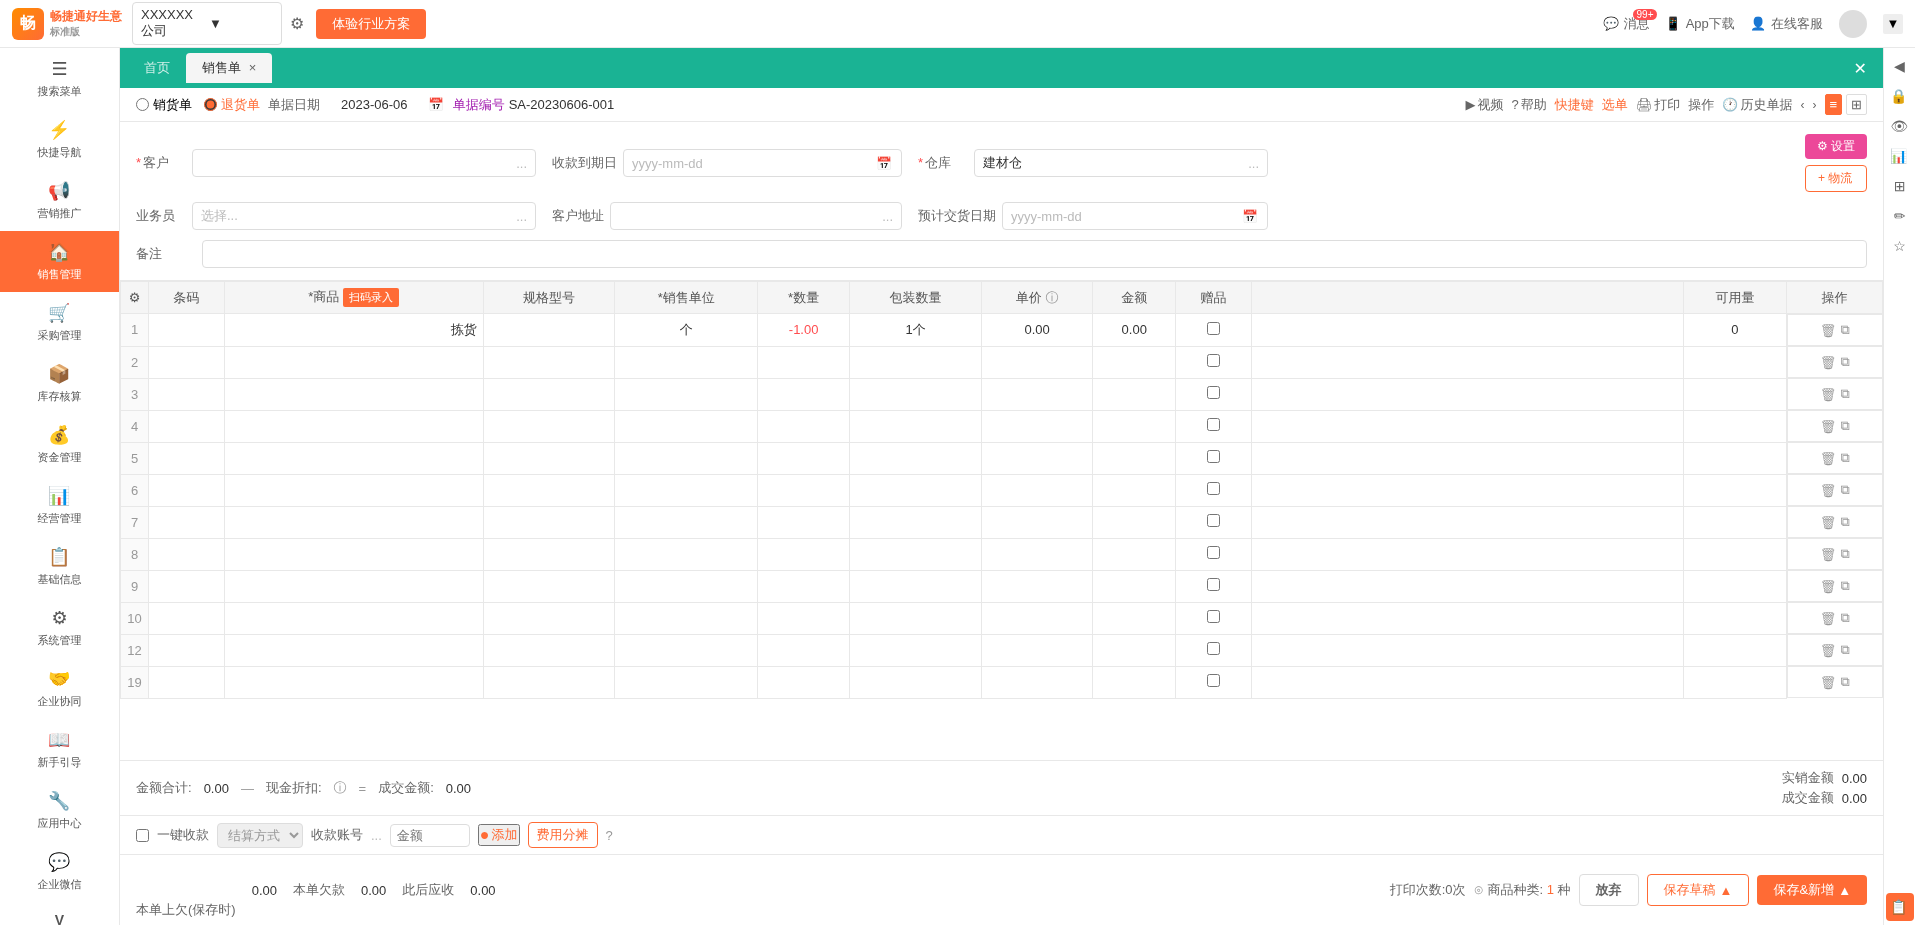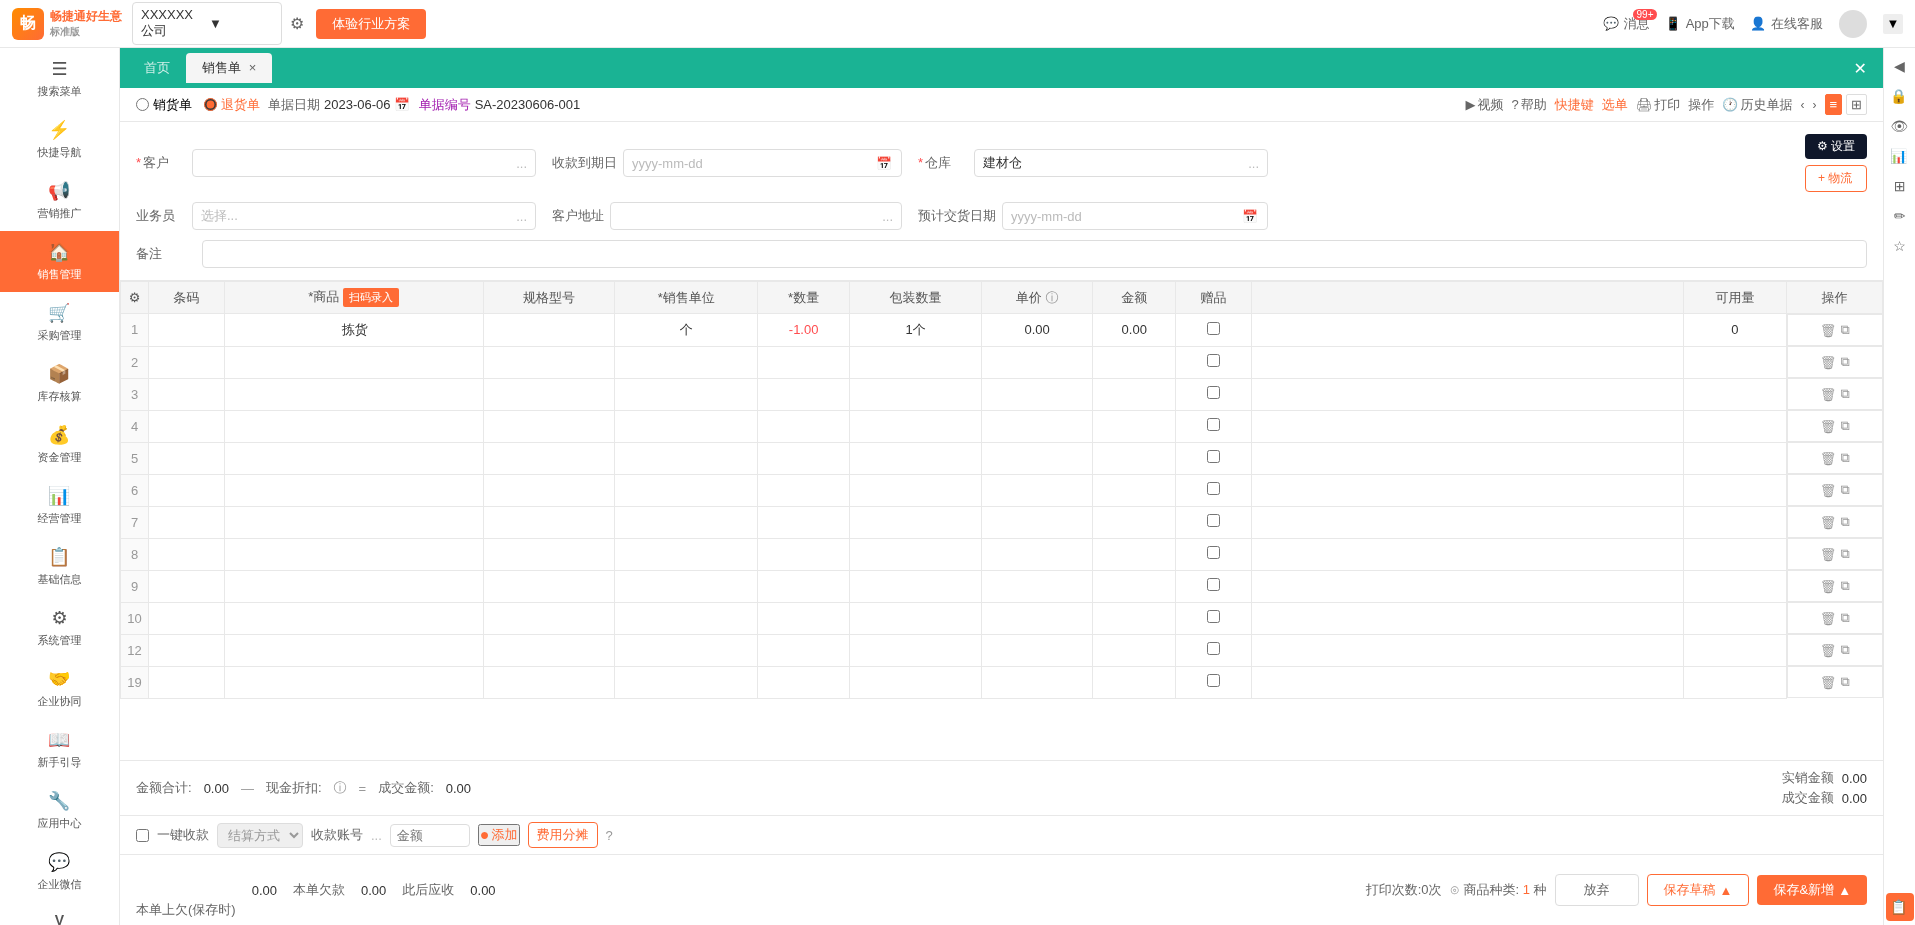--- a/index.html
+++ b/index.html
@@ -37,39 +37,39 @@
     .tab-item { padding: 6px 16px; color: rgba(255,255,255,0.8); cursor: pointer; border-radius: 4px 4px 0 0; }
     .tab-item.active { background: #f5f5f5; color: #333; }
     .tab-close { margin-left: 4px; color: #666; cursor: pointer; }
     .window-close { margin-left: auto; color: white; cursor: pointer; font-size: 16px; padding: 4px 8px; }
 
     
     .form-toolbar { background: #fff; padding: 6px 16px; display: flex; align-items: center; gap: 8px; border-bottom: 1px solid #e8e8e8; flex-shrink: 0; }
     .radio-group { display: flex; align-items: center; gap: 12px; }
     .radio-item { display: flex; align-items: center; gap: 4px; cursor: pointer; }
     .radio-item input { accent-color: #ff6b35; }
-    .date-field { display: flex; align-items: center; gap: 4px; }
+    .date-field { display: flex; align-items: center; gap: 21px; }
     .doc-num { display: flex; align-items: center; gap: 4px; }
     .toolbar-right { margin-left: auto; display: flex; align-items: center; gap: 8px; }
     .toolbar-btn { display: flex; align-items: center; gap: 2px; color: #666; cursor: pointer; font-size: 12px; }
     .toolbar-btn.orange { color: #ff6b35; }
     .view-toggles { display: flex; gap: 4px; }
     .view-toggle { padding: 2px 4px; border: 1px solid #ddd; cursor: pointer; color: #666; border-radius: 2px; }
     .view-toggle.active { background: #ff6b35; color: white; border-color: #ff6b35; }
 
     
     .form-fields { background: #fff; padding: 12px 16px; border-bottom: 1px solid #e8e8e8; flex-shrink: 0; }
     .form-row { display: flex; align-items: center; gap: 16px; margin-bottom: 10px; }
     .form-group { display: flex; align-items: center; gap: 6px; flex: 1; }
     .form-label { color: #666; white-space: nowrap; min-width: 50px; }
     .form-label.required::before { content: '*'; color: #ff4d4f; margin-right: 2px; }
     .form-input { flex: 1; border: 1px solid #ddd; border-radius: 4px; padding: 4px 8px; color: #333; min-height: 28px; }
     .form-input.placeholder { color: #bbb; }
     .right-actions { display: flex; flex-direction: column; gap: 6px; margin-left: auto; }
-    .action-btn { background: #0f172a; color: white; border: none; border-radius: 4px; padding: 4px 12px; cursor: pointer; display: flex; align-items: center; gap: 4px; }
+    .action-btn { background: #ec4899; color: white; border: none; border-radius: 4px; padding: 4px 12px; cursor: pointer; display: flex; align-items: center; gap: 4px; }
     .action-btn.outline { background: white; color: #ff6b35; border: 1px solid #ff6b35; }
 
     
     .table-section { flex: 1; background: #fff; margin: 0; overflow: hidden; display: flex; flex-direction: column; }
 
     table { width: 100%; border-collapse: collapse; font-size: 12px; }
     thead th { background: #f5f5f5; border: 1px solid #e8e8e8; padding: 6px 4px; text-align: center; color: #555; font-weight: normal; white-space: nowrap; }
     tbody td { border: 1px solid #e8e8e8; padding: 4px 6px; text-align: center; color: #333; height: 32px; }
     .row-num { color: #999; background: #fafafa; }
     .neg-num { color: #ff4d4f; }
@@ -77,21 +77,21 @@
 
     
     .summary-row td { background: #fef8f0; font-weight: bold; }
 
     
     .totals-bar { padding: 8px 16px; background: #fff; border-top: 1px solid #e8e8e8; display: flex; align-items: center; gap: 12px; flex-shrink: 0; }
     .payment-bar { padding: 6px 16px; background: #fff; border-top: 1px solid #e8e8e8; display: flex; align-items: center; gap: 8px; flex-shrink: 0; }
     .footer-bar { padding: 6px 16px; background: #fff; border-top: 1px solid #e8e8e8; display: flex; align-items: center; gap: 16px; flex-shrink: 0; }
     .footer-right { margin-left: auto; display: flex; align-items: center; gap: 8px; }
     .save-btn { background: #ff6b35; color: white; border: none; border-radius: 4px; padding: 6px 16px; cursor: pointer; display: flex; align-items: center; gap: 4px; }
-    .discard-btn { background: white; color: #666; border: 1px solid #ddd; border-radius: 4px; padding: 6px 28px; cursor: pointer; }
+    .discard-btn { background: white; color: #666; border: 1px solid #ddd; border-radius: 4px; padding: 6px 16px; cursor: pointer; font-weight: bold; }
     .amount-summary { margin-left: auto; display: flex; flex-direction: column; align-items: flex-end; gap: 2px; font-size: 12px; }
 
     
     .right-sidebar { width: 32px; background: #fff; border-left: 1px solid #e8e8e8; display: flex; flex-direction: column; align-items: center; padding: 4px 0; gap: 2px; flex-shrink: 0; }
     .rs-btn { width: 28px; height: 28px; display: flex; align-items: center; justify-content: center; cursor: pointer; color: #666; font-size: 14px; border-radius: 4px; }
     .rs-btn.orange { background: #ff6b35; color: white; }
 
     .expense-btn { background: white; border: 1px solid #ff6b35; color: #ff6b35; border-radius: 4px; padding: 3px 8px; cursor: pointer; }
     .add-btn { color: #ff6b35; cursor: pointer; display: flex; align-items: center; gap: 2px; }
     .text-orange { color: #ff6b35; }
@@ -345,21 +345,21 @@
               <th>赠品</th>
               <th style="min-width:200px;"></th>
               <th>可用量</th>
               <th>操作</th>
             </tr>
           </thead>
           <tbody>
             <tr>
               <td class="row-num">1</td>
               <td></td>
-              <td style="text-align:center;padding-left:8px;">拣货</td>
+              <td style="text-align:right;padding-left:8px;">拣货</td>
               <td></td>
               <td>个</td>
               <td class="neg-num">-1.00</td>
               <td>1个</td>
               <td>0.00</td>
               <td>0.00</td>
               <td><input type="checkbox" style=""></td>
               <td></td>
               <td>0</td>
               <td style="display:flex;gap:4px;justify-content:center;align-items:center;height:32px;">

